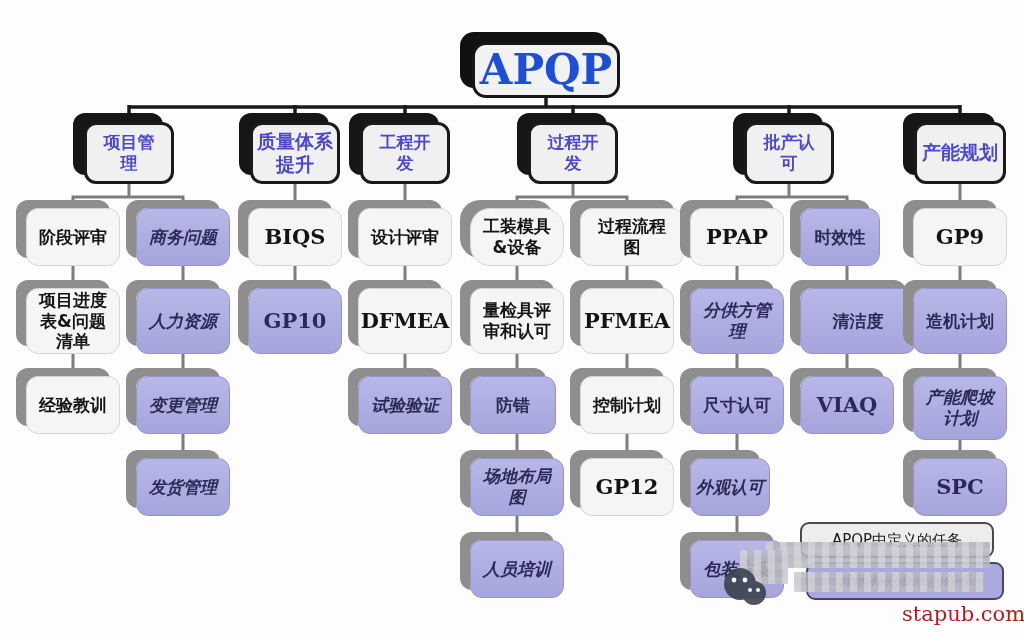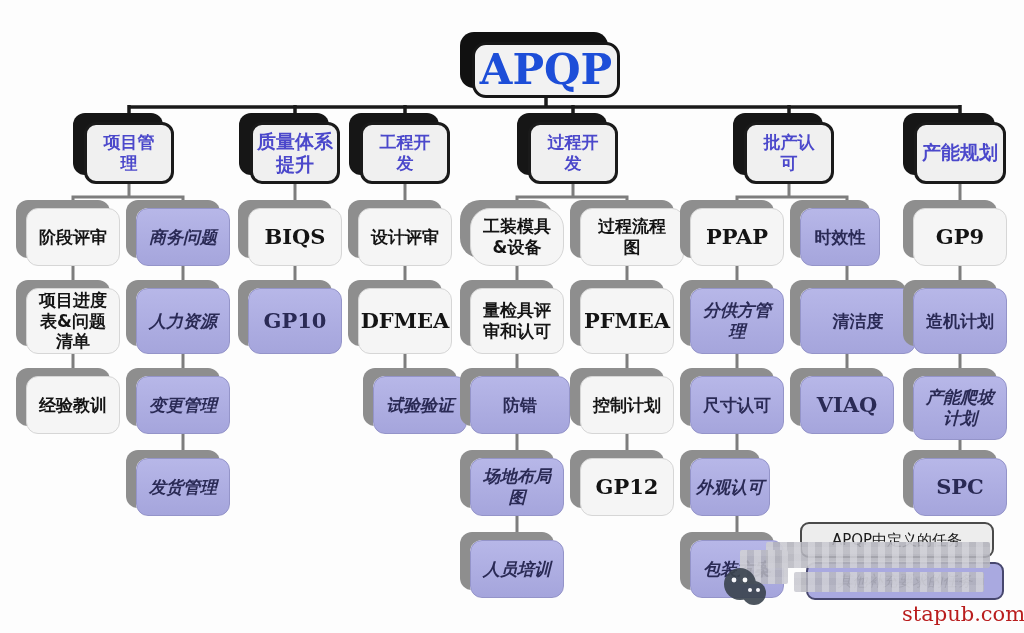--- a/index.html
+++ b/index.html
@@ -108,27 +108,27 @@
   <div class="box node purple italic" style="left:136px;top:208px;width:94px;height:58px;">商务问题</div>
   <div class="box node purple italic" style="left:136px;top:288px;width:94px;height:66px;">人力资源</div>
   <div class="box node purple italic" style="left:136px;top:376px;width:94px;height:58px;">变更管理</div>
   <div class="box node purple italic" style="left:136px;top:458px;width:94px;height:58px;">发货管理</div>
 
   <div class="box node white latin" style="left:248px;top:208px;width:94px;height:58px;">BIQS</div>
   <div class="box node purple latin" style="left:248px;top:288px;width:94px;height:66px;">GP10</div>
 
   <div class="box node white" style="left:358px;top:208px;width:94px;height:58px;">设计评审</div>
   <div class="box node white latin" style="left:358px;top:288px;width:94px;height:66px;">DFMEA</div>
-  <div class="box node purple italic" style="left:358px;top:376px;width:94px;height:58px;margin-left:15px;">试验验证</div>
+  <div class="box node purple italic" style="left:358px;top:376px;width:94px;height:58px;">试验验证</div>
 
   <div class="box node white" style="left:470px;top:208px;width:94px;height:58px;border-radius:20px;">工装模具
 &amp;设备</div>
   <div class="box node white" style="left:470px;top:288px;width:94px;height:66px;">量检具评
 审和认可</div>
-  <div class="box node purple" style="left:470px;top:376px;width:100px;height:58px;">防错</div>
+  <div class="box node purple" style="left:470px;top:376px;width:86px;height:58px;">防错</div>
   <div class="box node purple italic" style="left:470px;top:458px;width:94px;height:58px;">场地布局
 图</div>
   <div class="box node purple italic" style="left:470px;top:540px;width:94px;height:58px;text-align:right;">人员培训</div>
 
   <div class="box node white" style="left:580px;top:208px;width:104px;height:58px;">过程流程
 图</div>
   <div class="box node white latin" style="left:580px;top:288px;width:94px;height:66px;">PFMEA</div>
   <div class="box node white" style="left:580px;top:376px;width:94px;height:58px;">控制计划</div>
   <div class="box node white latin" style="left:580px;top:458px;width:94px;height:58px;">GP12</div>
 

